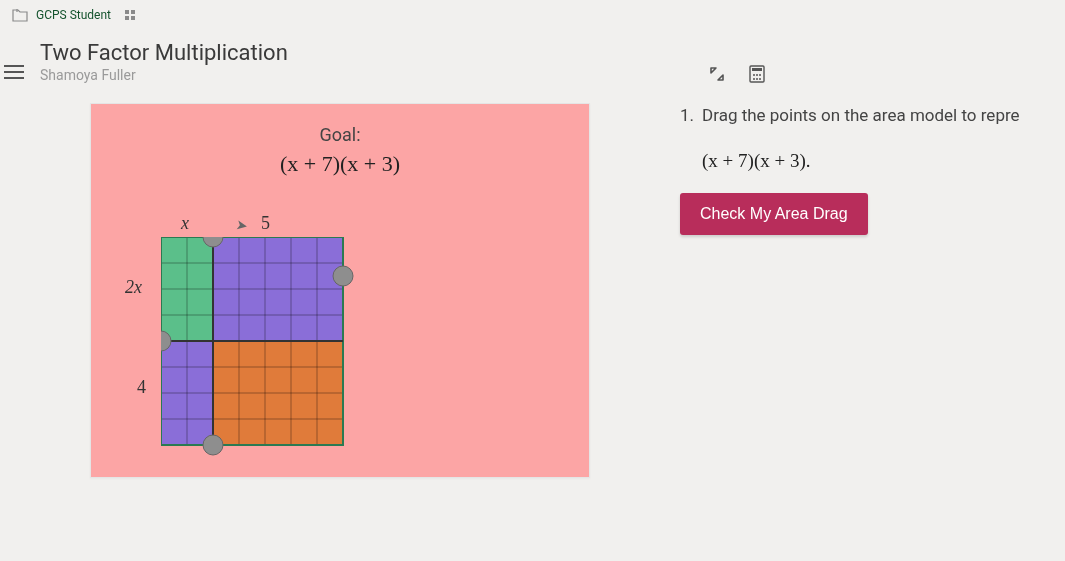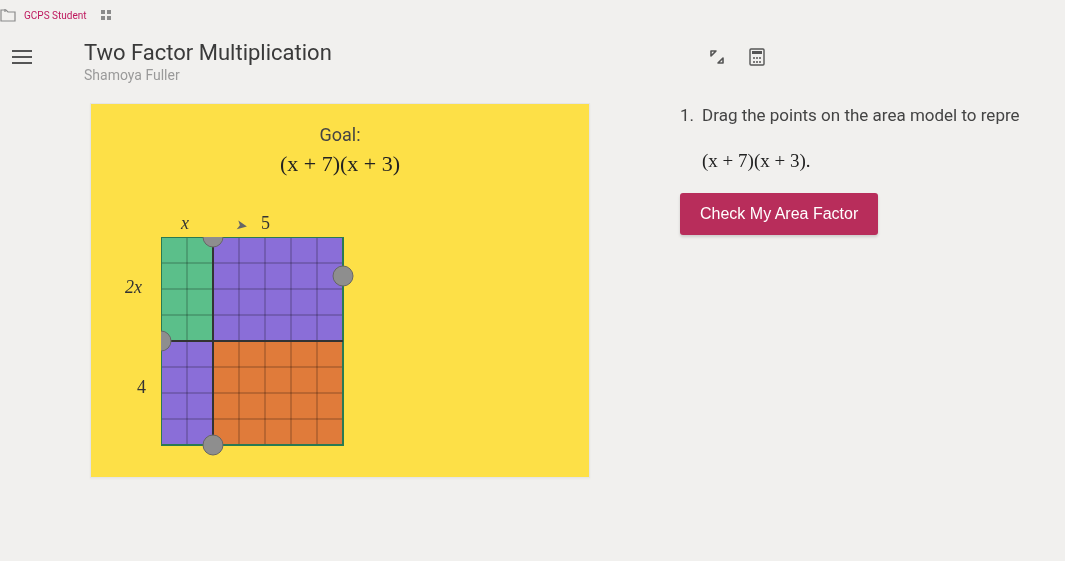--- a/index.html
+++ b/index.html
@@ -7,39 +7,38 @@
       font-family: -apple-system, BlinkMacSystemFont, "Segoe UI", Roboto, Arial, sans-serif;
       background: #f1f0ee;
       width: 1065px;
       height: 561px;
       overflow: hidden;
       color: #333;
     }
     .top-bar {
       display: flex;
       align-items: center;
-      padding: 8px 0;
-      color: #be185d;
-      font-size: 10px;
+      padding: 8px 12px;
+      color: #14532d;
+      font-size: 12px;
       gap: 8px;
     }
     .top-bar svg { flex-shrink: 0; }
     .apps-icon {
       display: inline-grid;
       grid-template-columns: 4px 4px;
       grid-template-rows: 4px 4px;
       gap: 2px;
       margin-left: 6px;
     }
     .apps-icon span { background: #8a8a8a; width: 4px; height: 4px; }
     .header-row {
       display: flex;
-      align-items: flex-start;
-      padding: 10px 20px 0 12px;
-      gap: 36px;
+      align-items: flex-end;
+      padding: 10px 20px 0 4px;
     }
     .hamburger {
       margin-right: 16px;
       margin-top: 6px;
       cursor: pointer;
     }
     .hamburger div { width: 20px; height: 2px; background: #555; margin: 4px 0; }
     .title-block { flex: 1; }
     .title-main { font-size: 22px; color: #3a3a3a; font-weight: 400; }
     .title-sub { font-size: 14px; color: #9a9a9a; margin-top: 2px; }
@@ -54,21 +53,21 @@
     .content {
       display: flex;
       padding: 20px 0 0 0;
     }
     .left-pane {
       flex: 0 0 680px;
       display: flex;
       justify-content: center;
     }
     .work-card {
-      background: #fde047;
+      background: #fca5a5;
       border: 1px solid #e5e5e5;
       width: 500px;
       padding: 20px 20px 0 20px;
       box-shadow: 0 1px 2px rgba(0,0,0,0.04);
     }
     .goal-block { text-align: center; }
     .goal-label { font-size: 18px; color: #444; }
     .goal-expr {
       font-family: "Times New Roman", Georgia, serif;
       font-size: 22px;
@@ -201,15 +200,15 @@
     </div>
   </div>
   <div class="right-pane">
     <div class="instruction-row">
       <span class="instr-num">1.</span>
       <div>
         <span>Drag the points on the area model to repre</span>
         <div class="instr-expr">(x + 7)(x + 3).</div>
       </div>
     </div>
-    <button class="check-btn">Check My Area Factor</button>
+    <button class="check-btn">Check My Area Drag</button>
   </div>
 </div>
 
 </body></html>

